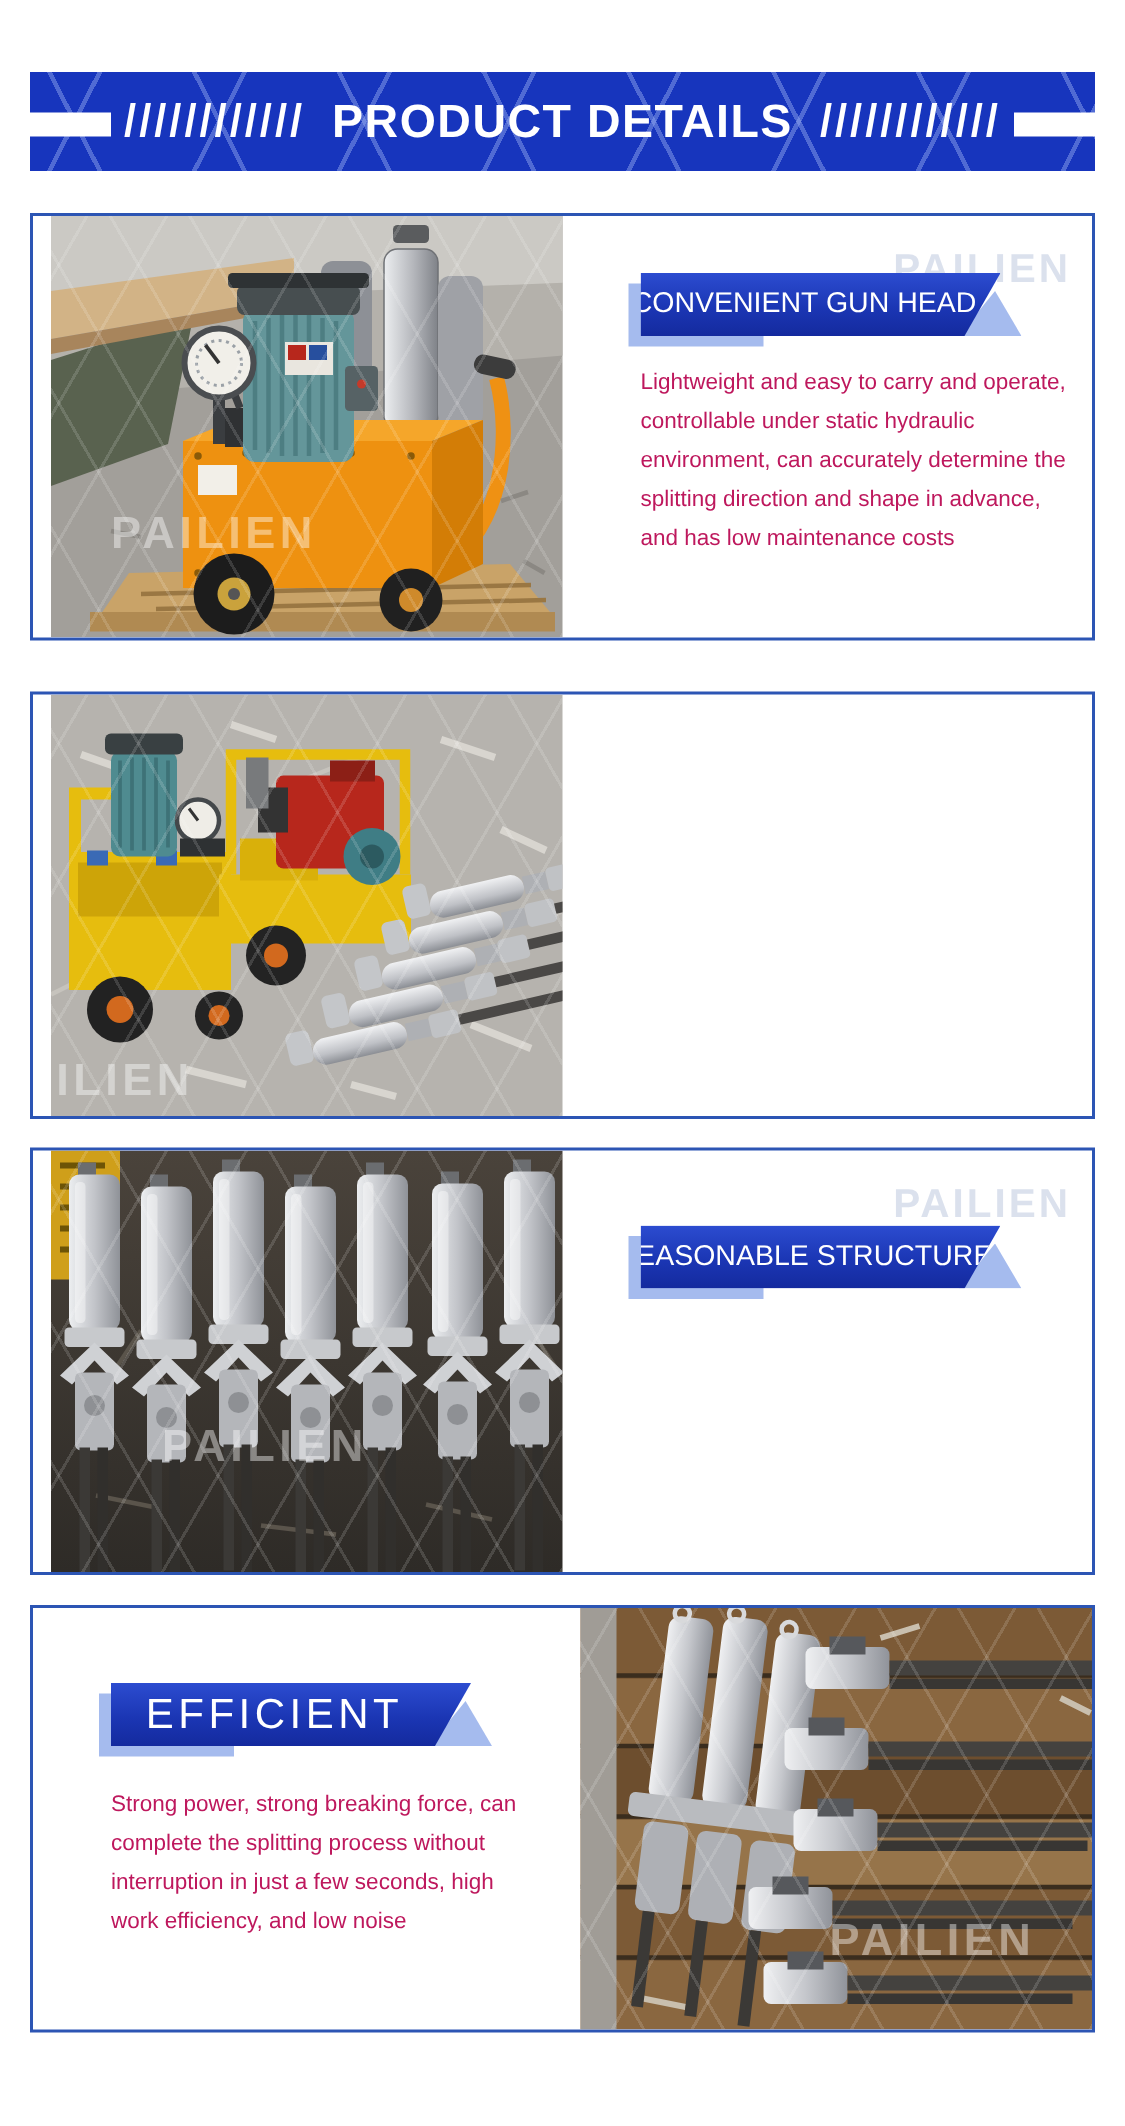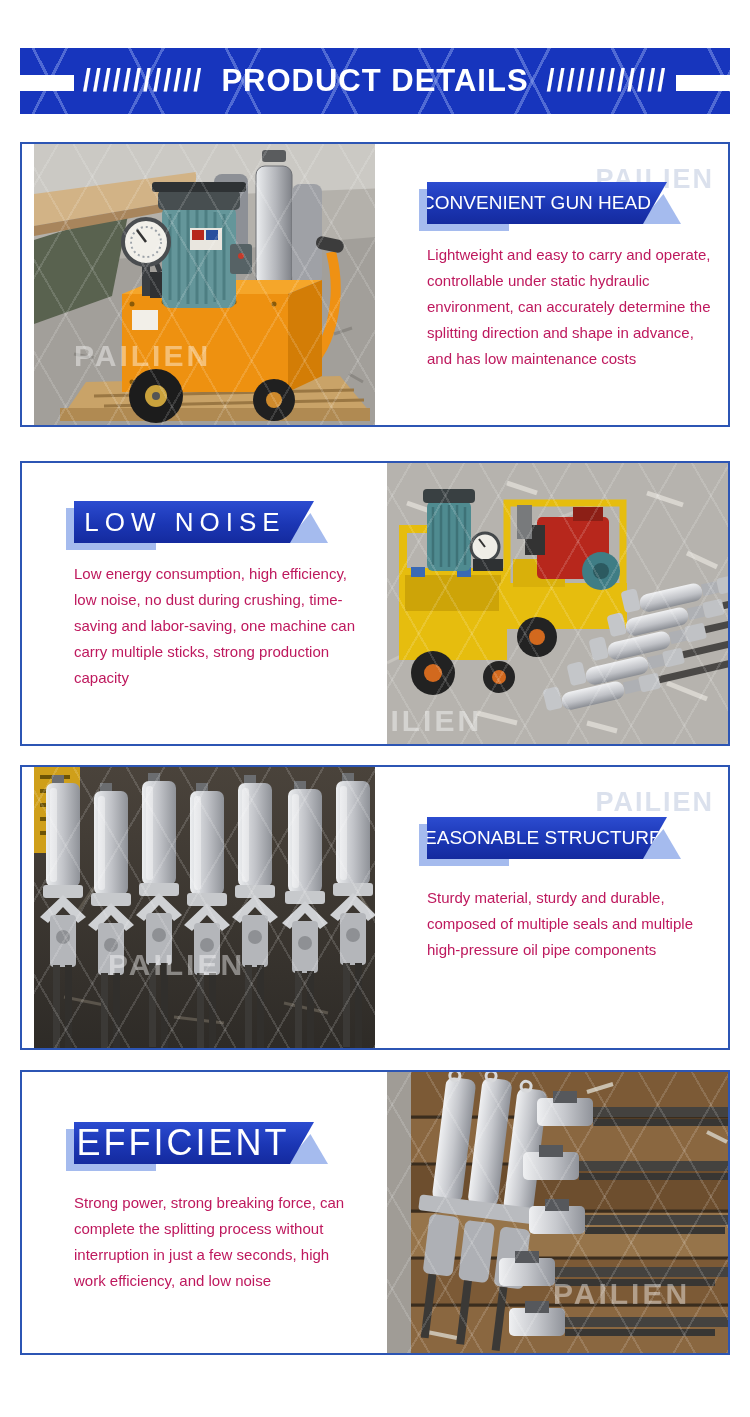--- a/index.html
+++ b/index.html
@@ -78,21 +78,21 @@
   }
   .ribbon-main {
     position: absolute; inset: 0; z-index: 1;
     clip-path: polygon(0 0, 100% 0, calc(100% - 24px) 100%, 0 100%);
     background: linear-gradient(180deg, #2c4cd0 0%, #1b36b4 55%, #142a9e 100%);
     color: #fff; font-weight: 400; font-size: 19px;
     display: flex; align-items: center; justify-content: center;
     padding-right: 22px; white-space: nowrap;
   }
   .ribbon-main.big { font-size: 26px; letter-spacing: 6px; padding-left: 4px; }
-  .ribbon-main.big2 { font-size: 36px; letter-spacing: 3px; }
+  .ribbon-main.big2 { font-size: 28px; letter-spacing: 3px; }
 
   .panel p {
     margin: 18px 16px 0 40px; font-size: 15px; line-height: 26px;
     color: #be185d;
   }
   .roomy p { margin-top: 26px; }
 </style>
 </head>
 <body>
 
@@ -180,28 +180,20 @@
       <div class="ribbon">
         <span class="ribbon-back"></span>
         <span class="ribbon-fold"></span>
         <span class="ribbon-main">CONVENIENT GUN HEAD</span>
       </div>
       <p>Lightweight and easy to carry and operate, controllable under static hydraulic environment, can accurately determine the splitting direction and shape in advance, and has low maintenance costs</p>
     </div>
   </section>
 
   <section class="card gap-b">
-    <div class="half panel">
-      <div class="ribbon">
-        <span class="ribbon-back"></span>
-        <span class="ribbon-fold"></span>
-        <span class="ribbon-main big">LOW NOISE</span>
-      </div>
-      <p>Low energy consumption, high efficiency, low noise, no dust during crushing, time-saving and labor-saving, one machine can carry multiple sticks, strong production capacity</p>
-    </div>
     <figure class="half photo">
       <svg viewBox="0 0 353 281">
         <defs>
           <linearGradient id="st2" x1="0" y1="0" x2="0" y2="1">
             <stop offset="0" stop-color="#f0f1f3"></stop>
               <stop offset=".6" stop-color="#bfc1c6"></stop>
               <stop offset="1" stop-color="#8b8e94"></stop>
           </linearGradient>
         </defs>
         <rect width="353" height="281" fill="#b6b3ae"></rect>
@@ -380,21 +372,20 @@
       <span class="scrim"></span>
       <span class="wm wm-pos-c">PAILIEN</span>
     </figure>
     <div class="half panel roomy">
       <span class="wm-faint">PAILIEN</span>
       <div class="ribbon">
         <span class="ribbon-back"></span>
         <span class="ribbon-fold"></span>
         <span class="ribbon-main">REASONABLE STRUCTURE</span>
       </div>
-      <p>Sturdy material, sturdy and durable, composed of multiple seals and multiple high-pressure oil pipe components</p>
     </div>
   </section>
 
   <section class="card gap-d">
     <div class="half panel roomy">
       <div class="ribbon">
         <span class="ribbon-back"></span>
         <span class="ribbon-fold"></span>
         <span class="ribbon-main big2">EFFICIENT</span>
       </div>

